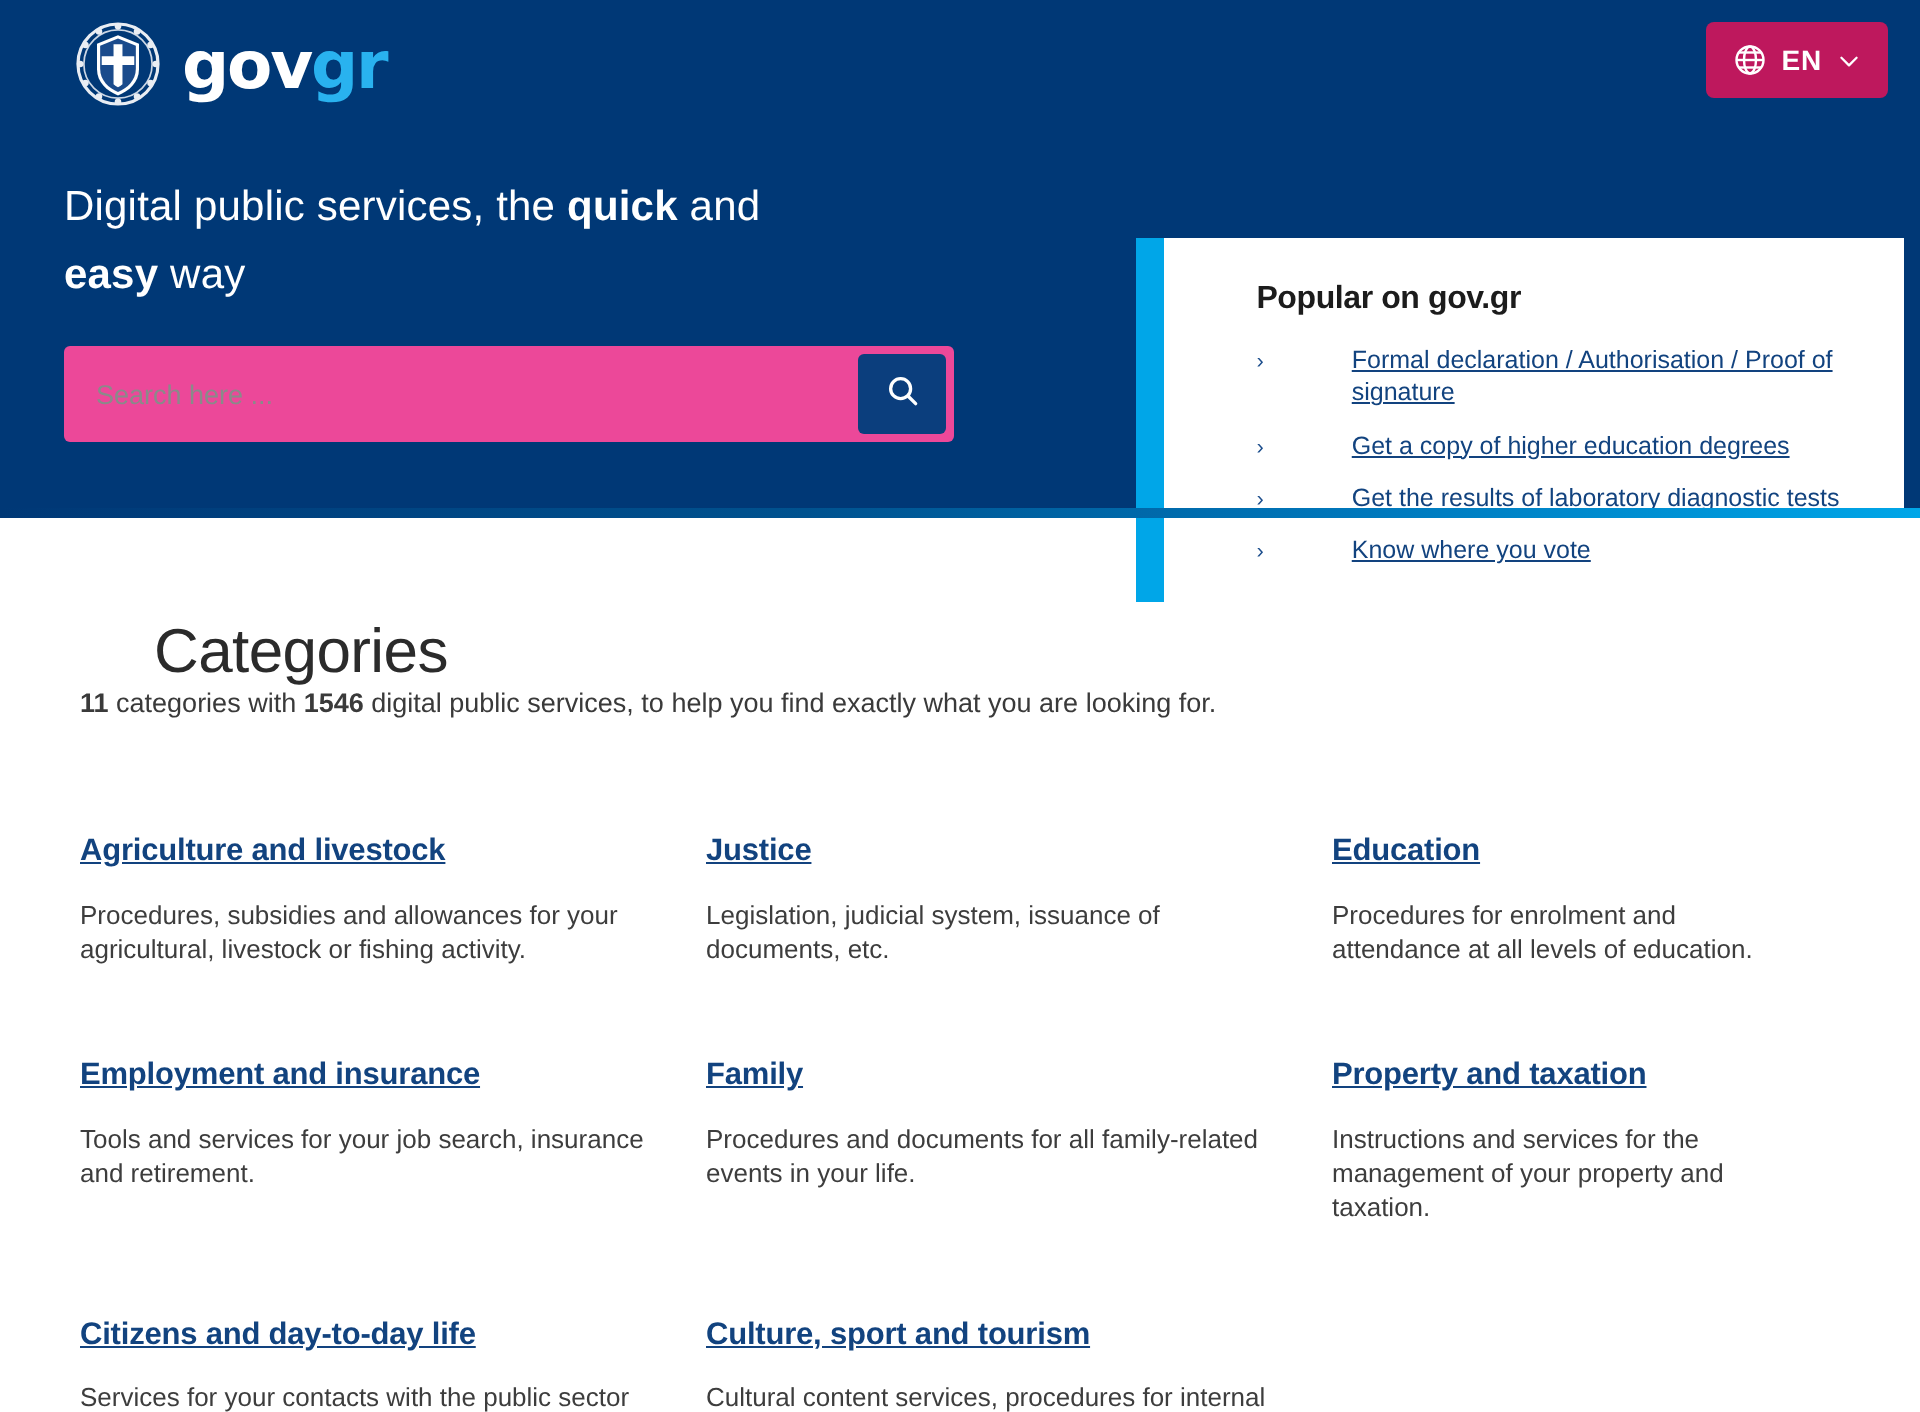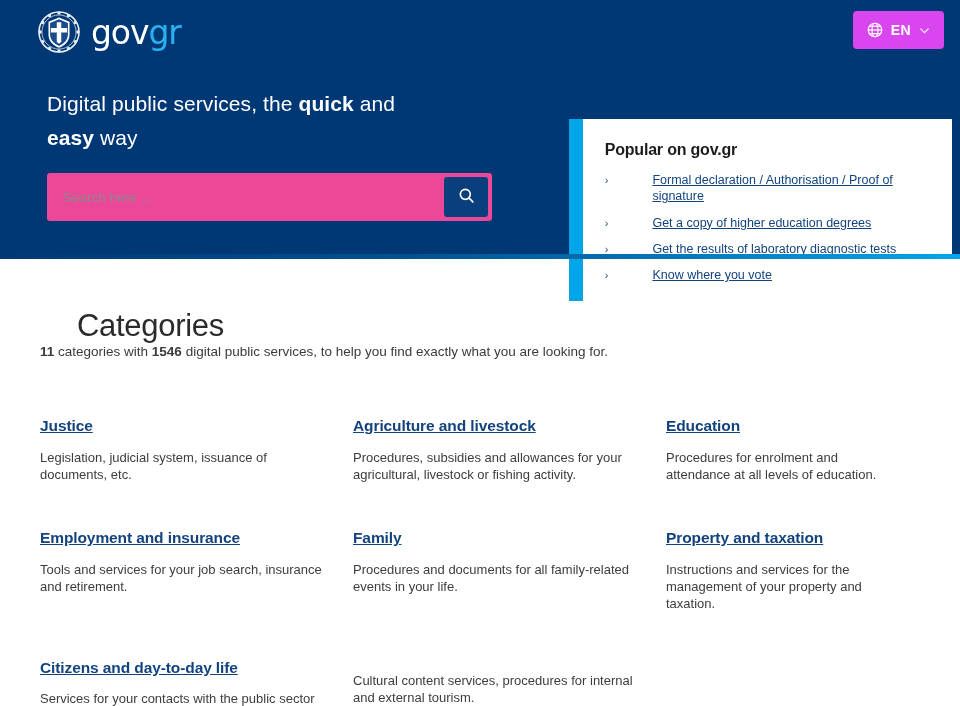--- a/index.html
+++ b/index.html
@@ -53,34 +53,34 @@
 
   .emblem {
     width: 42px;
     height: 42px;
     flex: 0 0 42px;
     display: block;
   }
 
   .wordmark {
     font-size: 33px;
-    font-weight: normal;
+    font-weight: bold;
     letter-spacing: -1.1px;
     line-height: 1;
     color: #ffffff;
     font-family: "DejaVu Sans", "Liberation Sans", sans-serif;
   }
   .wordmark .gr { color: #29b2ef; }
 
   
   .lang-btn {
     display: flex;
     align-items: center;
     gap: 7px;
-    background: #d946ef;
+    background: #be185d;
     border: none;
     border-radius: 4px;
     color: #ffffff;
     padding: 9px 13px;
     font-size: 14px;
     font-weight: bold;
     font-family: "Liberation Sans", sans-serif;
     cursor: pointer;
     line-height: 1;
     height: 38px;
@@ -91,21 +91,21 @@
   .lang-code { letter-spacing: 0.4px; }
 
   
   .hero-inner {
     display: flex;
     padding: 0 0 0 0;
   }
 
   .hero-left {
     width: 616px;
-    padding: 31px 0 0 47px;
+    padding: 31px 0 0 32px;
   }
 
   .hero-title {
     color: #ffffff;
     font-size: 21px;
     line-height: 1.62;
     font-weight: normal;
     max-width: 400px;
     letter-spacing: 0.1px;
   }
@@ -149,20 +149,21 @@
     flex: 0 0 44px;
   }
 
   
   .popular {
     margin: 63px 8px 0 0;
     width: 418px;
     background: #ffffff;
     display: flex;
     min-height: 167px;
+    gap: 24px;
   }
   .popular-accent {
     width: 14px;
     flex: 0 0 14px;
     background: #00a6e8;
   }
   .popular-body {
     padding: 22px 20px 18px 22px;
     flex: 1;
   }
@@ -348,30 +349,30 @@
 
 <main class="content">
 
   <h2 class="page-title">Categories</h2>
 
   <p class="page-subtitle"><b>11</b><span> categories with </span><b>1546</b><span> digital public services, to help you find exactly what you are looking for.</span></p>
 
   <div class="cat-grid">
 
     <div class="cat-item">
+      <a class="cat-link" href="#">Agriculture and livestock</a>
+      <p class="cat-desc">Procedures, subsidies and allowances for your agricultural, livestock or fishing activity.</p>
+    </div>
+
+    <div class="cat-item">
       <a class="cat-link" href="#">Justice</a>
       <p class="cat-desc">Legislation, judicial system, issuance of documents, etc.</p>
     </div>
 
     <div class="cat-item">
-      <a class="cat-link" href="#">Agriculture and livestock</a>
-      <p class="cat-desc">Procedures, subsidies and allowances for your agricultural, livestock or fishing activity.</p>
-    </div>
-
-    <div class="cat-item">
       <a class="cat-link" href="#">Education</a>
       <p class="cat-desc">Procedures for enrolment and attendance at all levels of education.</p>
     </div>
 
 
     <div class="cat-item">
       <a class="cat-link" href="#">Employment and insurance</a>
       <p class="cat-desc">Tools and services for your job search, insurance and retirement.</p>
     </div>
 
@@ -384,17 +385,18 @@
       <a class="cat-link" href="#">Property and taxation</a>
       <p class="cat-desc">Instructions and services for the management of your property and taxation.</p>
     </div>
 
     <div class="cat-item">
       <a class="cat-link" href="#">Citizens and day-to-day life</a>
       <p class="cat-desc">Services for your contacts with the public sector and the stay of third-country nationals.</p>
     </div>
 
     <div class="cat-item">
+      <a class="cat-link" href="#">Culture, sport and tourism</a>
       <p class="cat-desc">Cultural content services, procedures for internal and external tourism.</p>
     </div>
 
   </div>
 </main>
 
 </body></html>

